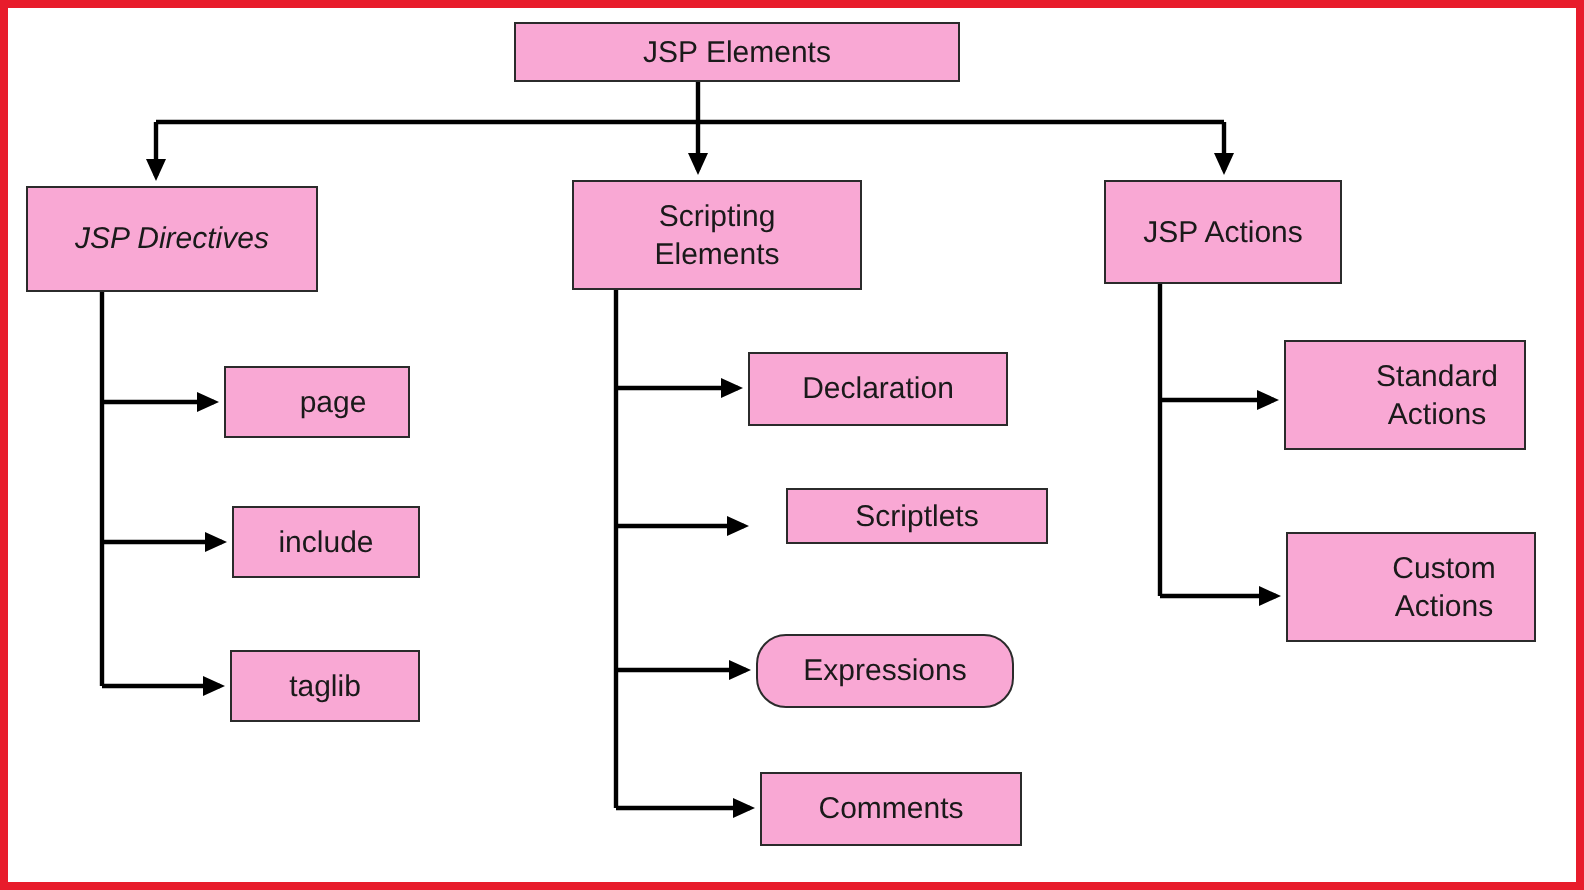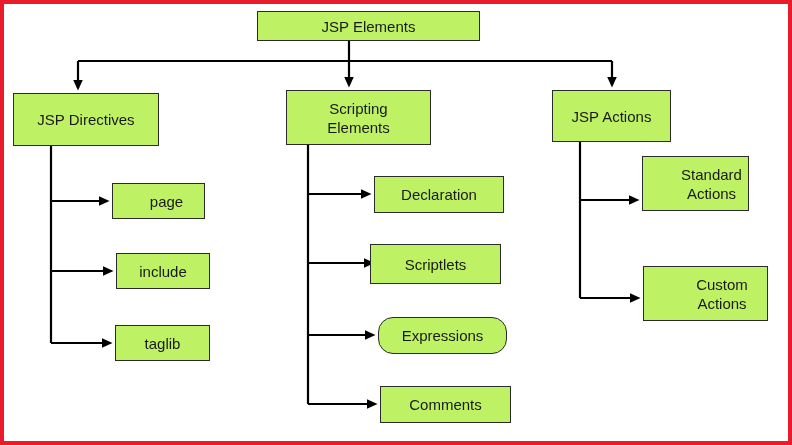--- a/index.html
+++ b/index.html
@@ -10,21 +10,21 @@
     box-shadow: inset 0 0 0 4px #e81c2b;
     font-family:"Liberation Sans", sans-serif;
     overflow:hidden;
   }
   #wires{position:absolute;left:0;top:0;pointer-events:none;}
   .ln{stroke:#000000;stroke-width:2.2;fill:none;}
   .node{
     position:absolute;
     box-sizing:border-box;
     border:1.6px solid #2b2b2b;
-    background:#bef264;
+    background:#f9a8d4;
     display:flex;align-items:center;justify-content:center;
     text-align:center;
     font-size:15px;line-height:19px;color:#1a1a1a;
     white-space:pre-line;
   }
 </style>
 </head>
 <body>
 
 <div id="stage">
@@ -53,40 +53,40 @@
     <path class="ln" d="M308 335 H373" marker-end="url(#arr)"></path>
     <path class="ln" d="M308 404 H375" marker-end="url(#arr)"></path>
 
     <path class="ln" d="M580 142 V298"></path>
     <path class="ln" d="M580 200 H637" marker-end="url(#arr)"></path>
     <path class="ln" d="M580 298 H638" marker-end="url(#arr)"></path>
   </svg>
 
   <div class="node" style="left:257px;top:11px;width:223px;height:30px;">JSP Elements</div>
 
-  <div class="node" style="left:13px;top:93px;width:146px;height:53px;">JSP Directives</div>
+  <div class="node" style="left:13px;top:93px;width:146px;height:53px;font-style:italic;">JSP Directives</div>
 
   <div class="node" style="left:286px;top:90px;width:145px;height:55px;">Scripting
 Elements</div>
 
   <div class="node" style="left:552px;top:90px;width:119px;height:52px;">JSP Actions</div>
 
   <div class="node" style="left:112px;top:183px;width:93px;height:36px;padding-left:16px;">page</div>
 
   <div class="node" style="left:116px;top:253px;width:94px;height:36px;">include</div>
 
   <div class="node" style="left:115px;top:325px;width:95px;height:36px;text-align:center;">taglib</div>
 
   <div class="node" style="left:374px;top:176px;width:130px;height:37px;">Declaration</div>
 
-  <div class="node" style="left:370px;top:244px;width:131px;height:40px;text-align:center;">Scriptlets</div>
+  <div class="node" style="left:393px;top:244px;width:131px;height:28px;text-align:center;">Scriptlets</div>
 
   <div class="node" style="left:378px;top:317px;width:129px;height:37px;border-radius:15px;">Expressions</div>
 
   <div class="node" style="left:380px;top:386px;width:131px;height:37px;text-align:center;">Comments</div>
 
-  <div class="node" style="left:642px;top:156px;width:107px;height:55px;padding-left:32px;">Standard
+  <div class="node" style="left:642px;top:170px;width:121px;height:55px;padding-left:32px;">Standard
 Actions</div>
 
   <div class="node" style="left:643px;top:266px;width:125px;height:55px;padding-left:33px;">Custom
 Actions</div>
 
 </div>
 
 </body></html>

